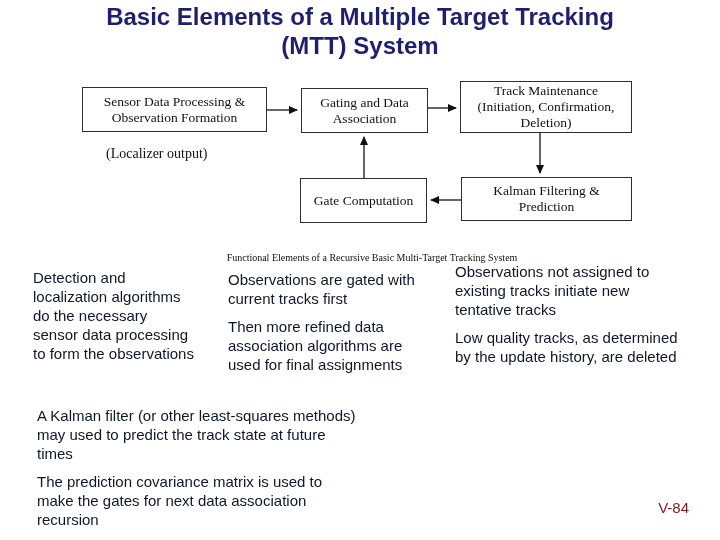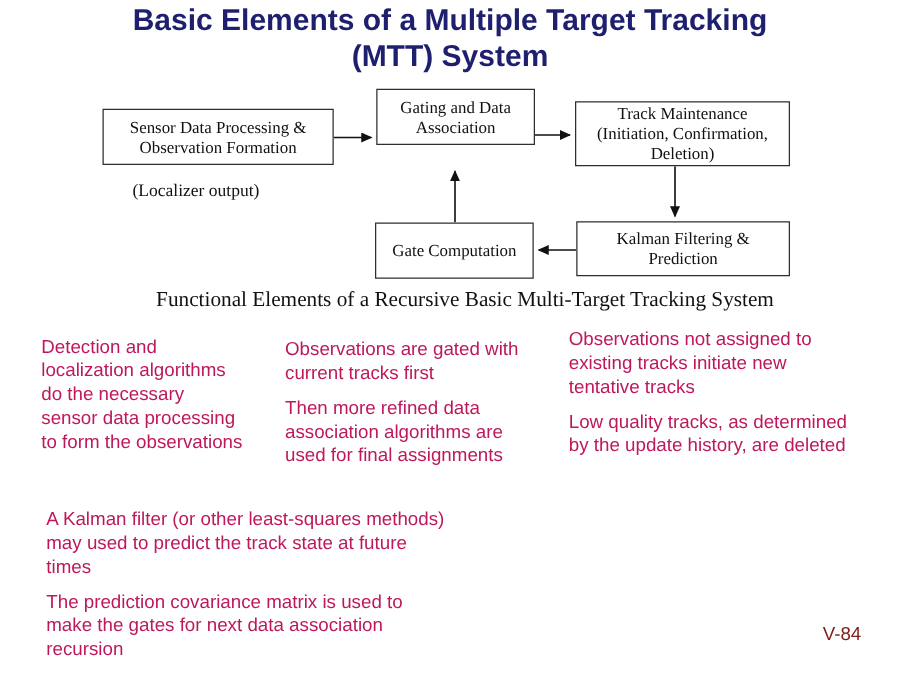--- a/index.html
+++ b/index.html
@@ -40,46 +40,46 @@
     align-items: center;
     justify-content: center;
     text-align: center;
     font-family: "Liberation Serif", serif;
     font-size: 13.5px;
     line-height: 16px;
     white-space: pre-line;
     color: #111111;
   }
   .box-sensor   { left: 82px;  top: 87px;  width: 185px; height: 45px; }
-  .box-gating   { left: 301px; top: 71px;  width: 127px; height: 45px; }
+  .box-gating   { left: 301px; top: 88px;  width: 127px; height: 45px; }
   .box-track    { left: 460px; top: 81px;  width: 172px; height: 52px; }
   .box-gatecomp { left: 300px; top: 178px; width: 127px; height: 45px; }
   .box-kalman   { left: 461px; top: 177px; width: 171px; height: 44px; }
   .localizer {
     position: absolute;
     left: 106px; top: 146px;
     font-family: "Liberation Serif", serif;
     font-size: 14px;
     color: #111111;
   }
   .caption {
     position: absolute;
-    left: 24px; top: 230px;
+    left: 24px; top: 252px;
     width: 696px;
     text-align: center;
     font-family: "Liberation Serif", serif;
-    font-size: 17px;
+    font-size: 10px;
     color: #111111;
   }
   .notes p {
     margin: 0 0 9px 0;
     font-size: 15px;
     line-height: 19px;
     white-space: pre-line;
-    color: #be185d;
+    color: #0f172a;
   }
   .col1   { position: absolute; left: 33px;  top: 268px; width: 200px; }
   .col2   { position: absolute; left: 228px; top: 270px; width: 215px; }
   .col3   { position: absolute; left: 455px; top: 262px; width: 250px; }
   .bottom { position: absolute; left: 37px;  top: 406px; width: 345px; }
   .pagenum {
     position: absolute;
     right: 31px; top: 499px;
     font-size: 15px;
     color: #7f1d1d;

